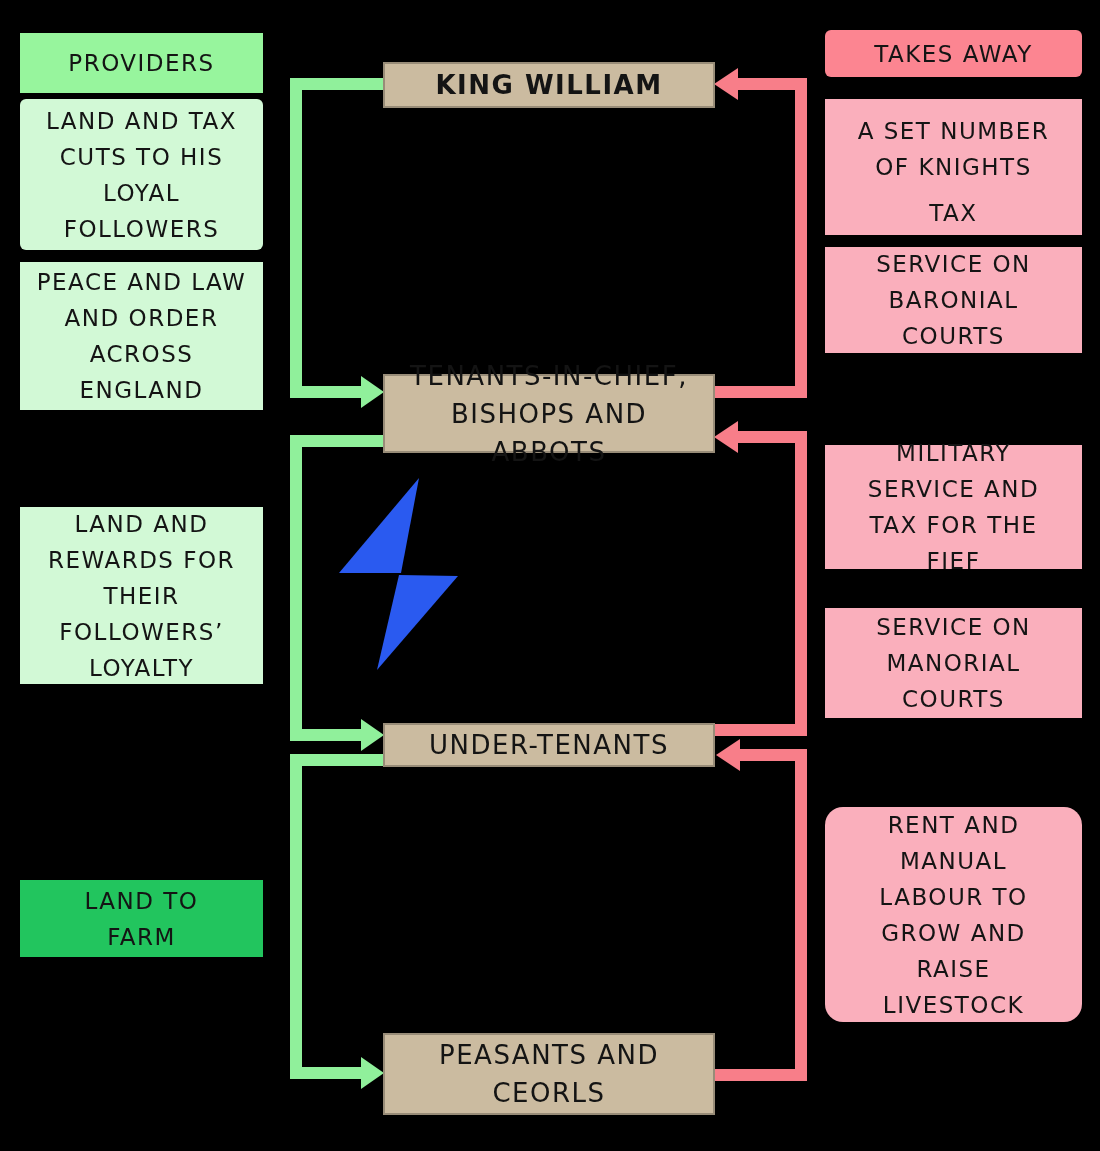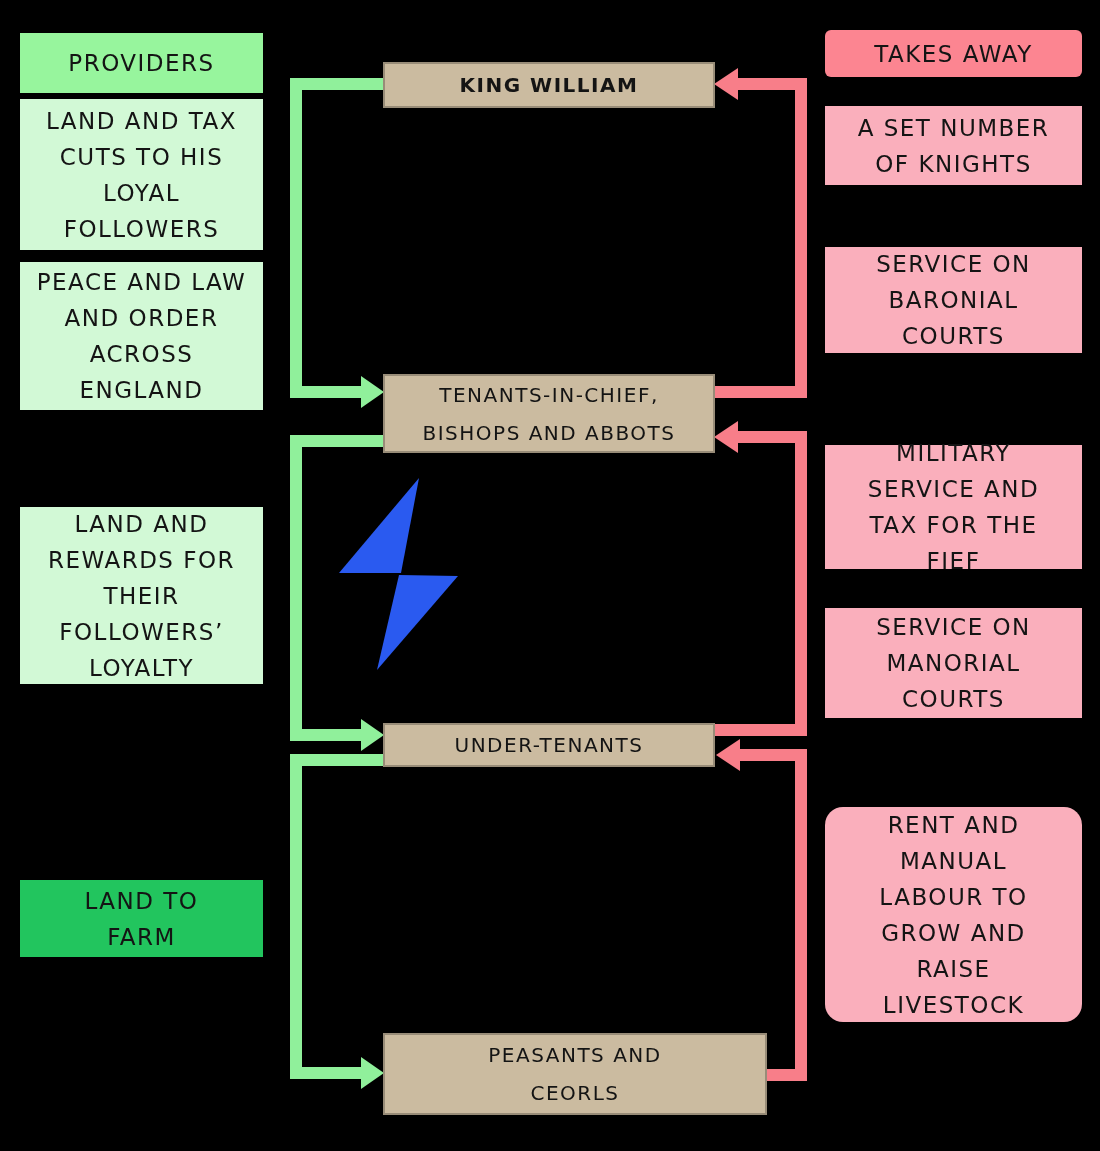--- a/index.html
+++ b/index.html
@@ -22,21 +22,21 @@
     white-space: pre-line;
     box-sizing: border-box;
     padding: 2px 8px;
   }
   .side-box {
     font-size: 23px;
     line-height: 36px;
     letter-spacing: 1.5px;
   }
   .center-box {
-    font-size: 20px;
+    font-size: 26px;
     line-height: 38px;
     letter-spacing: 1.5px;
     border: 2px solid rgba(0,0,0,0.25);
   }
   .king-box { font-weight: bold; }
   svg.connector-layer {
     position: absolute;
     left: 0; top: 0;
   }
 </style>
@@ -74,21 +74,21 @@
     </g>
 
     <g>
       <polygon points="419,478 339,573 401,573" fill="#2A5AF0"></polygon>
       <polygon points="399,575 458,576 377,670" fill="#2A5AF0"></polygon>
     </g>
   </svg>
 
   <div class="node side-box" style="left: 20px; top: 33px; width: 243px; height: 60px; background-color: rgb(151, 245, 157); text-align: center;">PROVIDERS</div>
 
-  <div class="node side-box" style="left: 20px; top: 99px; width: 243px; height: 151px; background-color: rgb(210, 249, 214);">LAND AND TAX
+  <div class="node side-box" style="left: 20px; top: 99px; width: 243px; height: 151px; background-color: rgb(210, 249, 214); border-radius: 6px;">LAND AND TAX
 CUTS TO HIS
 LOYAL
 FOLLOWERS</div>
 
   <div class="node side-box" style="left: 20px; top: 507px; width: 243px; height: 177px; background-color: rgb(210, 249, 214);">LAND AND
 REWARDS FOR
 THEIR
 FOLLOWERS’
 LOYALTY</div>
 
@@ -100,28 +100,29 @@
   <div class="node side-box" style="left: 20px; top: 880px; width: 243px; height: 77px; background-color: #22c55e;">LAND TO
 FARM</div>
 
   <div class="node center-box king-box" style="left: 383px; top: 62px; width: 332px; height: 46px; background-color: rgb(203, 187, 160);">KING WILLIAM</div>
 
   <div class="node center-box" style="left: 383px; top: 374px; width: 332px; height: 79px; background-color: rgb(203, 187, 160);">TENANTS-IN-CHIEF,
 BISHOPS AND ABBOTS</div>
 
   <div class="node center-box" style="left: 383px; top: 723px; width: 332px; height: 44px; background-color: rgb(203, 187, 160);">UNDER-TENANTS</div>
 
-  <div class="node center-box" style="left: 383px; top: 1033px; width: 384px; height: 82px; background-color: rgb(203, 187, 160);">PEASANTS AND
+  <div class="node center-box" style="left: 383px; top: 1033px; width: 332px; height: 82px; background-color: rgb(203, 187, 160);">PEASANTS AND
 CEORLS</div>
 
   <div class="node side-box" style="left: 825px; top: 30px; width: 257px; height: 47px; background-color: rgb(252, 133, 145); border-radius: 6px;">TAKES AWAY</div>
 
-  <div class="node side-box" style="left: 825px; top: 99px; width: 257px; height: 79px; background-color: rgb(250, 175, 188); margin-top: 7px;">A SET NUMBER
+  <div class="node side-box" style="left: 825px; top: 99px; width: 257px; height: 99px; background-color: rgb(250, 175, 188);">A SET NUMBER
 OF KNIGHTS</div>
 
+  <div class="node side-box" style="left: 825px; top: 190px; width: 257px; height: 45px; background-color: rgb(250, 175, 188);">TAX</div>
 
   <div class="node side-box" style="left: 825px; top: 247px; width: 257px; height: 106px; background-color: rgb(250, 175, 188);">SERVICE ON
 BARONIAL
 COURTS</div>
 
   <div class="node side-box" style="left: 825px; top: 445px; width: 257px; height: 124px; background-color: rgb(250, 175, 188);">MILITARY
 SERVICE AND
 TAX FOR THE
 FIEF</div>
 

